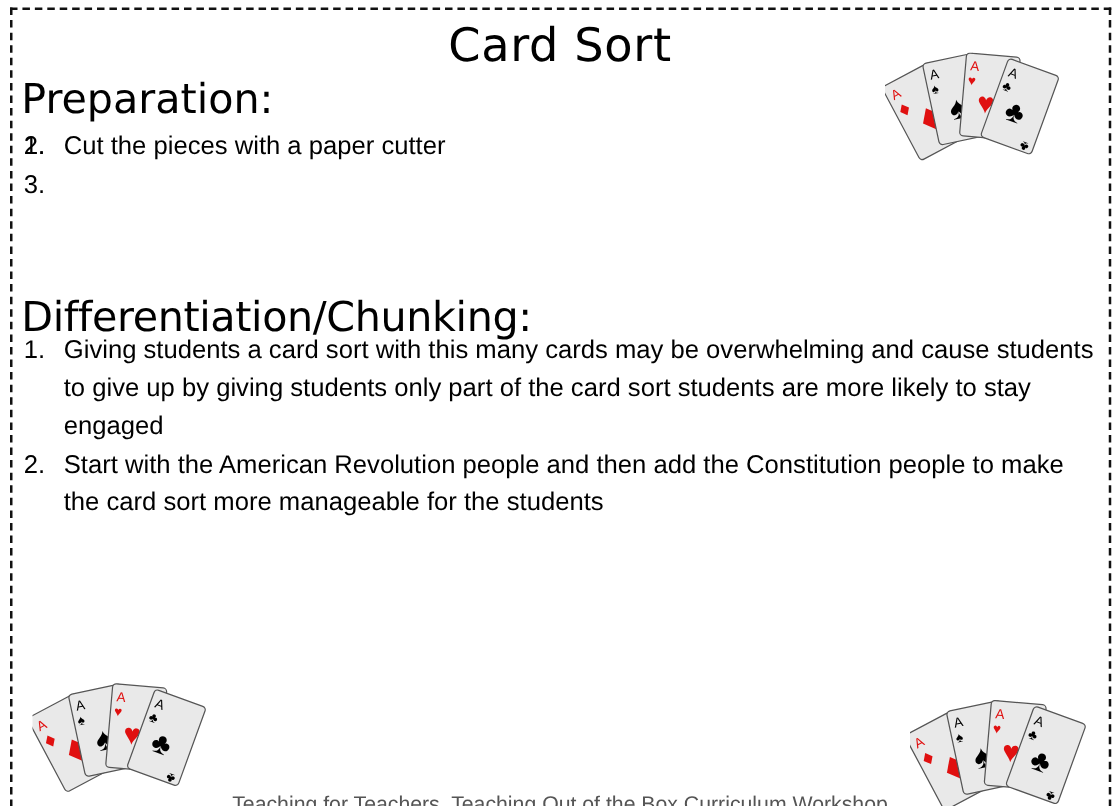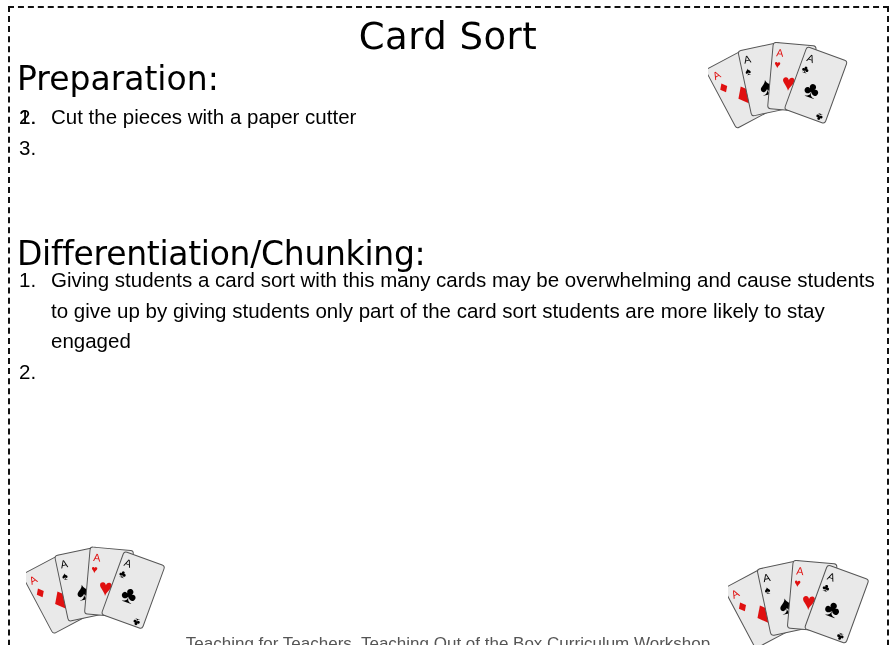--- a/index.html
+++ b/index.html
@@ -43,21 +43,21 @@
 <div class="heading comic" id="heading-prep">Preparation:</div>
 <ol class="list body-text" id="prep-list">
   <li><span class="num">1.</span></li>
   <li><span class="num">2.</span><span>Cut the pieces with a paper cutter</span></li>
   <li><span class="num">3.</span></li>
 </ol>
 
 <div class="heading comic" id="heading-diff">Differentiation/Chunking:</div>
 <ol class="list body-text" id="diff-list">
   <li><span class="num">1.</span><span>Giving students a card sort with this many cards may be overwhelming and cause students to give up by giving students only part of the card sort  students are more likely to stay engaged</span></li>
-  <li><span class="num">2.</span></li>
+  <li><span class="num">2.</span><span>Start with the American Revolution people and then add the Constitution people to make the card sort more manageable for the students</span></li>
 </ol>
 
 <svg width="0" height="0" style="position:absolute">
   <defs>
     <g id="card-fan">
 
       <g transform="translate(32,50) rotate(-28)">
         <rect x="-22" y="-36" width="44" height="68" rx="3" fill="#e9e9e9" stroke="#555" stroke-width="1"></rect>
         <text x="-18" y="-22" font-size="11" fill="#e01010" font-family="Liberation Sans, sans-serif">A</text>
         <path d="M-14,-16 l4,5 l-4,5 l-4,-5z" fill="#e01010"></path>

